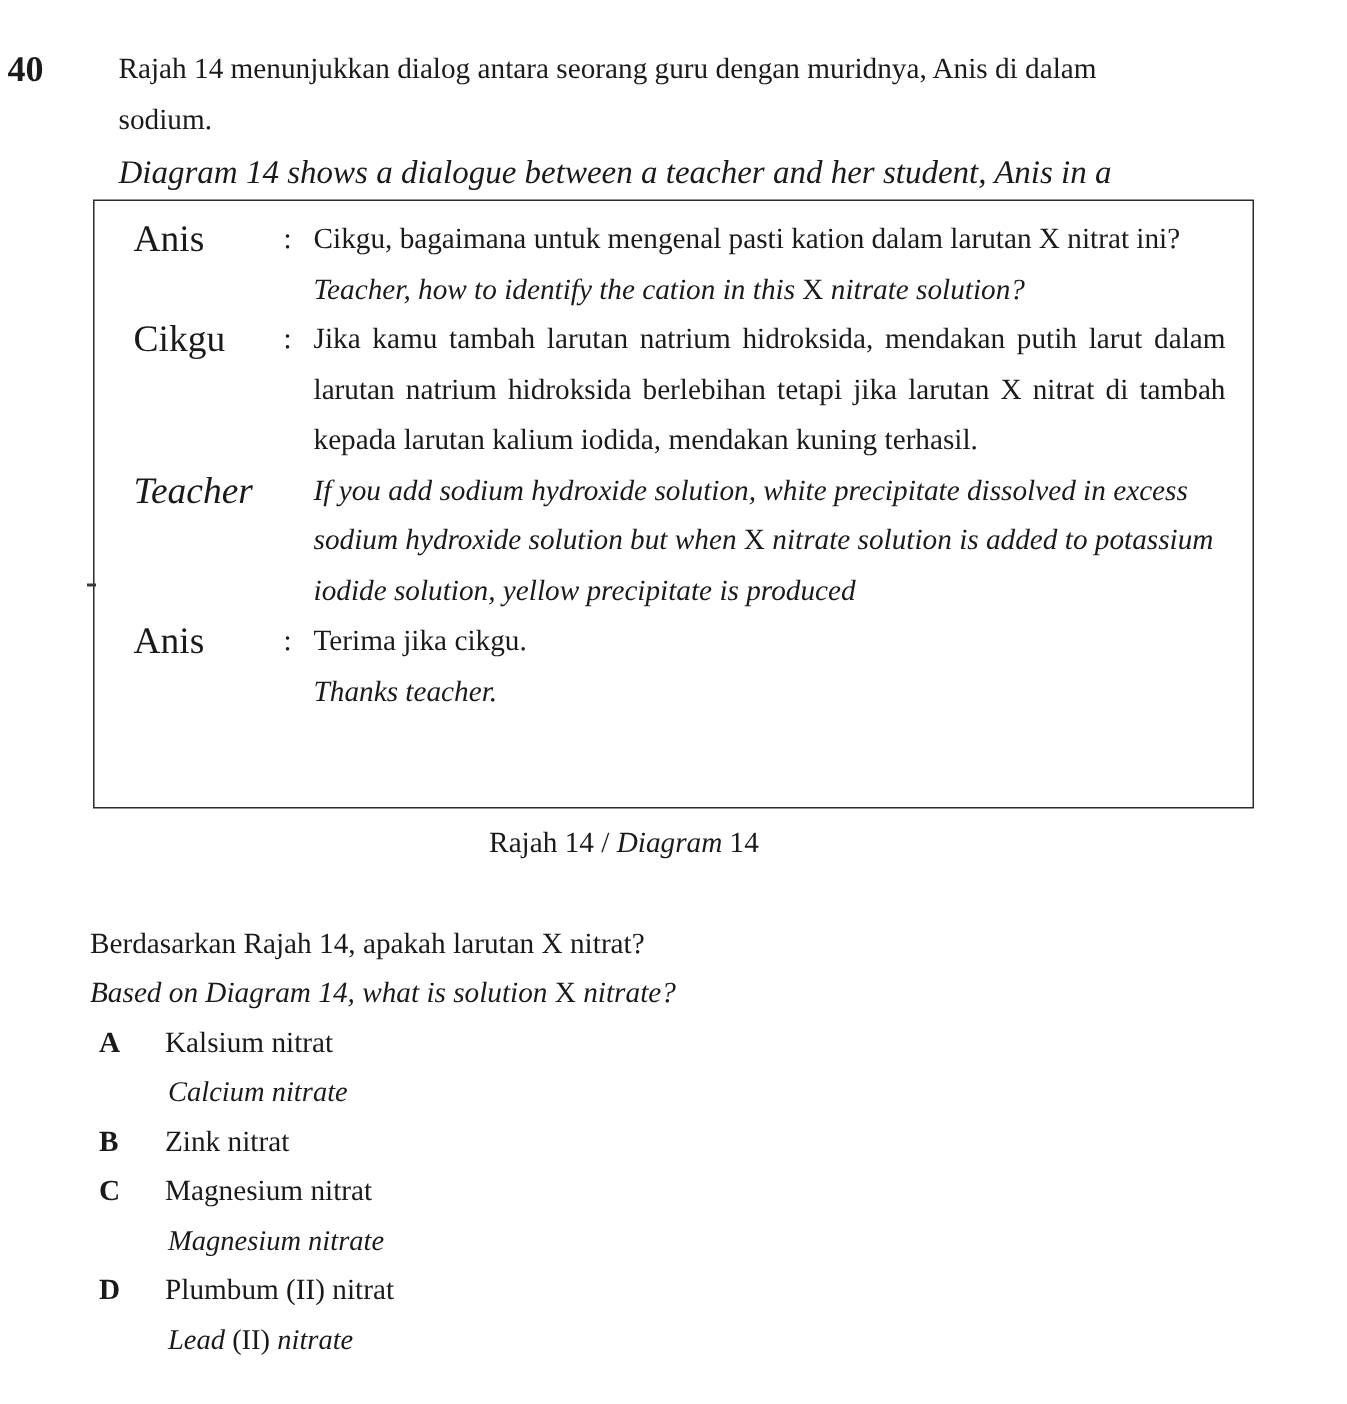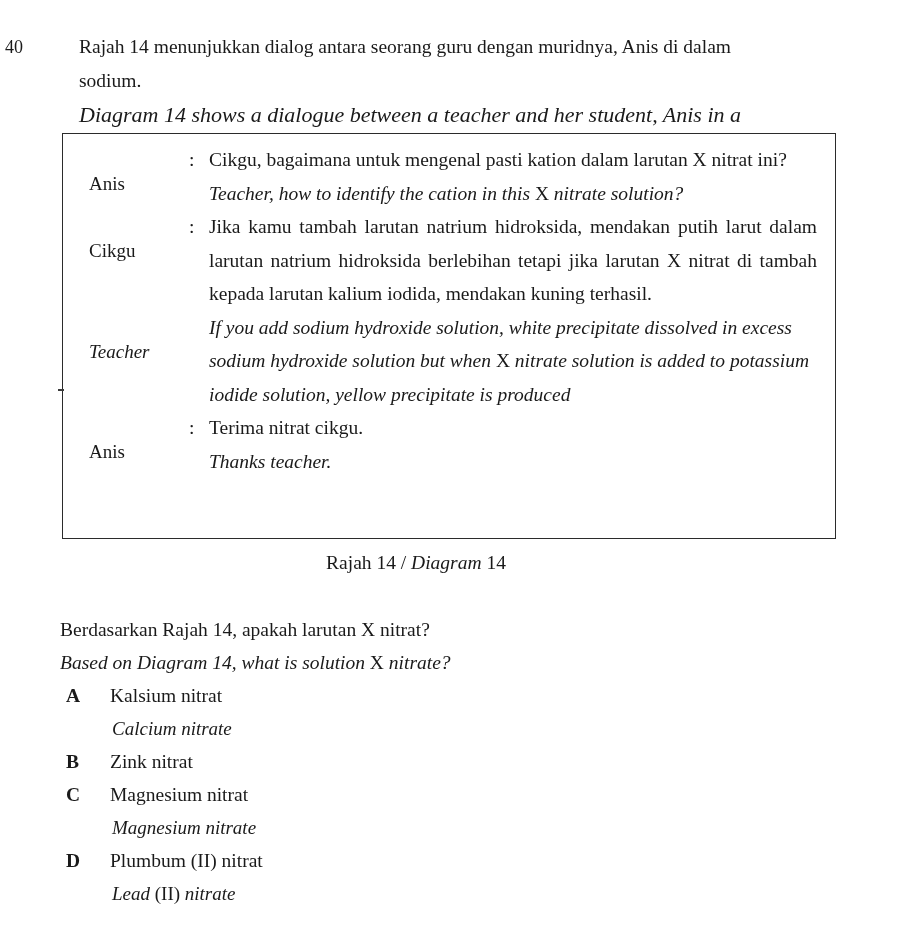--- a/index.html
+++ b/index.html
@@ -34,22 +34,22 @@
   }
   .stem-row {
     display: flex;
     align-items: flex-start;
   }
   .q-number {
     width: 60px;
     flex: 0 0 60px;
     padding-left: 5px;
     box-sizing: border-box;
-    font-weight: normal;
-    font-size: 18px;
+    font-weight: bold;
+    font-size: 24px;
     line-height: 34px;
   }
   .stem-body {
     flex: 1 1 auto;
     padding-right: 58px;
     box-sizing: border-box;
     margin-left: 19px;
   }
   .stem-line {
     font-size: 19.5px;
@@ -88,24 +88,23 @@
   .dlg-inner {
     padding: 9px 18px 6px 26px;
   }
   .dlg-turn {
     display: flex;
     align-items: flex-start;
   }
   .dlg-speaker {
     flex: 0 0 100px;
     width: 100px;
-    font-size: 19px;
+    font-size: 25px;
     line-height: 33.5px;
     white-space: nowrap;
-    margin-top: 24px;
   }
   .dlg-speaker.italic {
     font-style: italic;
   }
   .dlg-colon {
     flex: 0 0 20px;
     width: 20px;
     font-size: 19.5px;
     line-height: 33.5px;
   }
@@ -242,21 +241,21 @@
         <div class="dlg-colon"></div>
         <div class="dlg-text">
           <div class="dlg-en"><span>If you add sodium hydroxide solution,  white precipitate dissolved in excess sodium hydroxide solution but when </span><span class="upright">X</span><span> nitrate solution is added to potassium iodide solution, yellow precipitate is produced</span></div>
         </div>
       </div>
 
       <div class="dlg-turn">
         <div class="dlg-speaker">Anis</div>
         <div class="dlg-colon">:</div>
         <div class="dlg-text">
-          <div class="dlg-ml">Terima nitrat cikgu.</div>
+          <div class="dlg-ml">Terima jika cikgu.</div>
           <div class="dlg-en"><span>Thanks teacher.</span></div>
         </div>
       </div>
 
     </div>
   </div>
 
   <div class="caption"><span>Rajah 14</span><span> / </span><span class="it">Diagram</span><span> 14</span></div>
 
   <div class="prompt">

